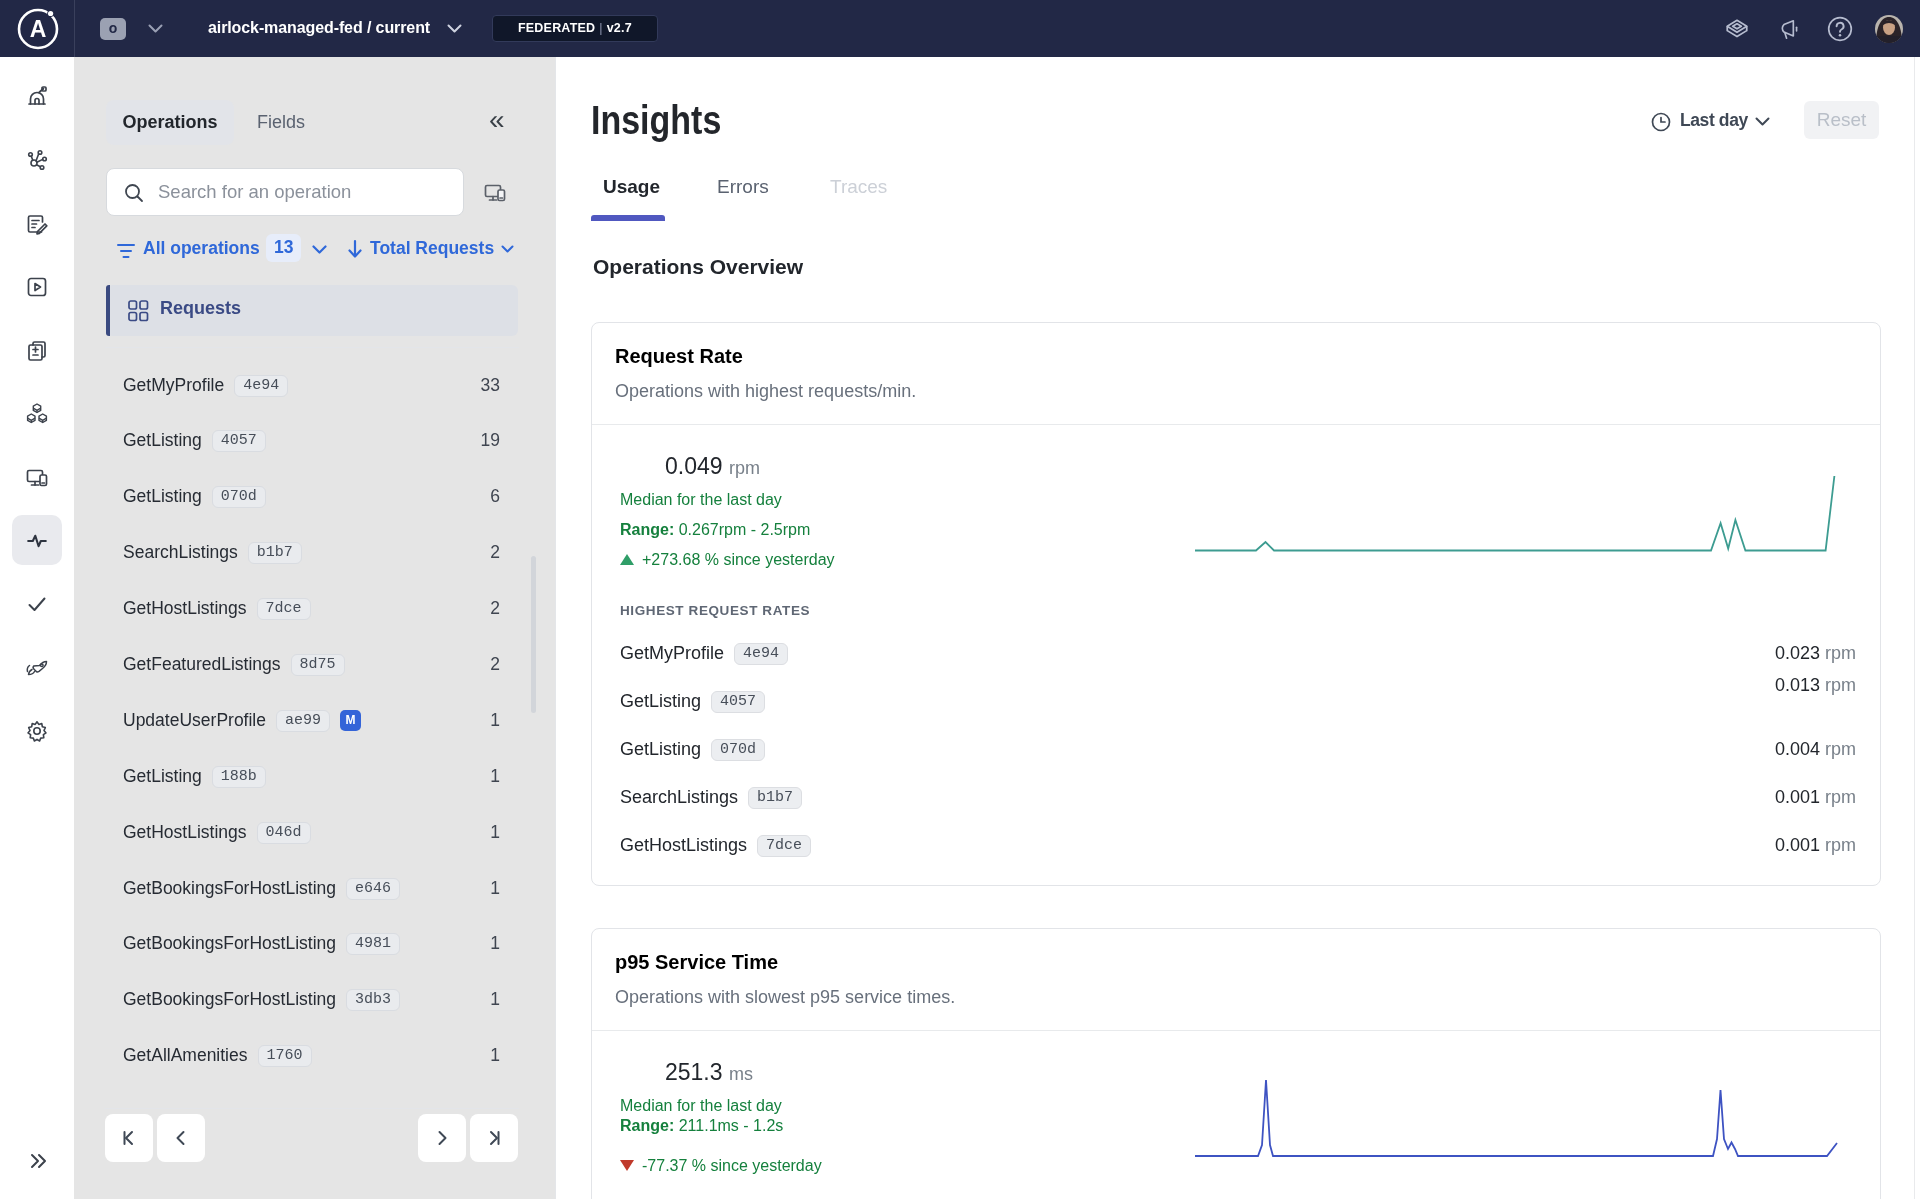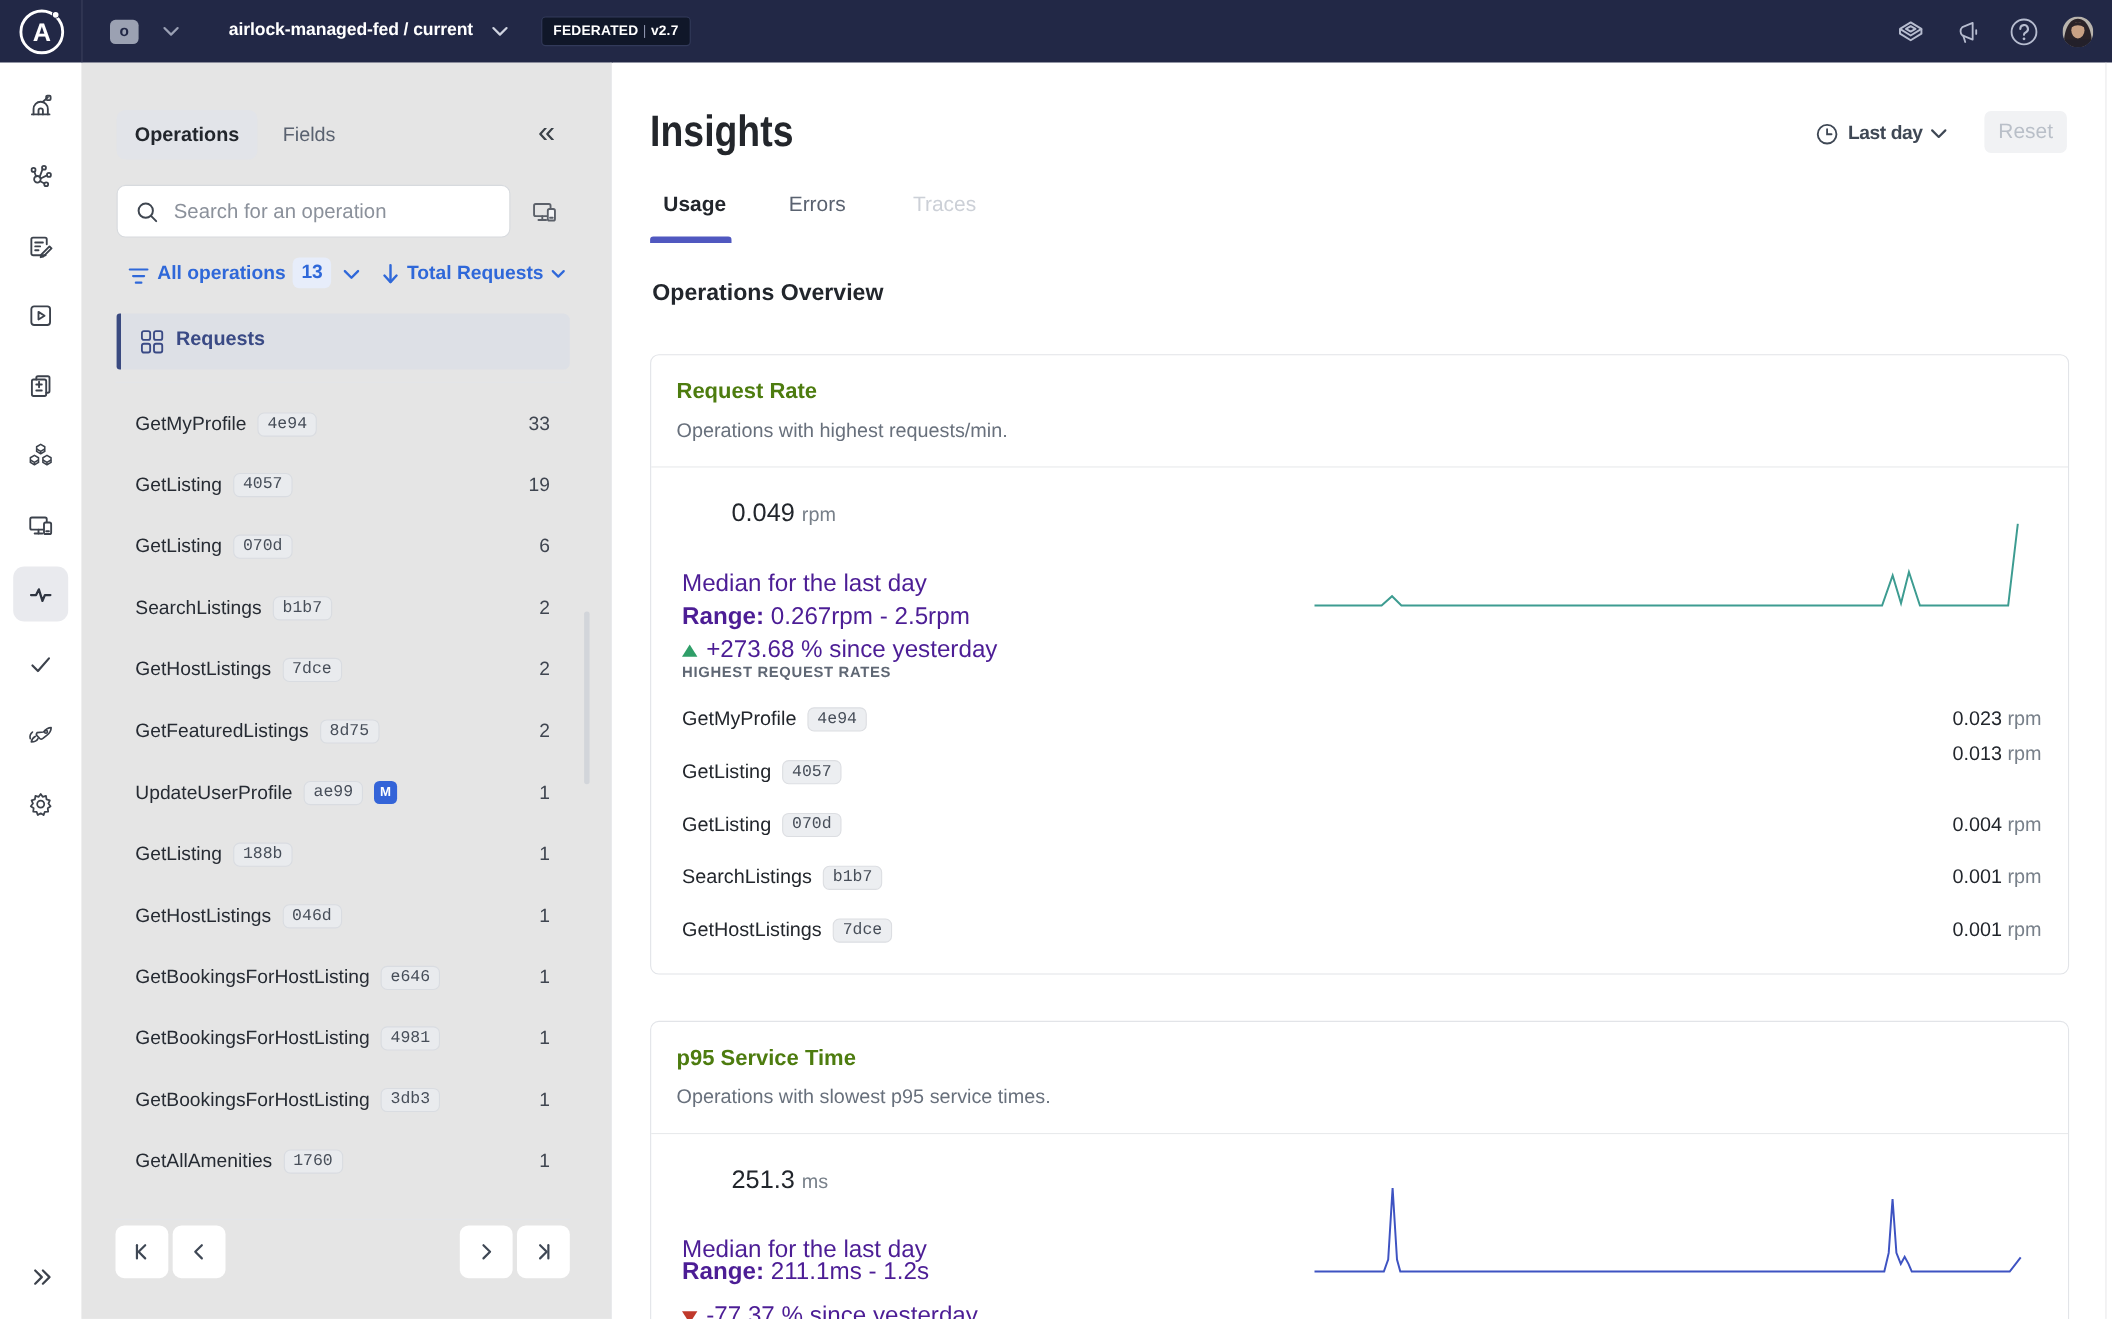--- a/index.html
+++ b/index.html
@@ -3,21 +3,21 @@
 <meta charset="utf-8">
 <style>
   * { margin:0; padding:0; box-sizing:border-box; }
   html,body { width:1920px; height:1199px; overflow:hidden; font-family:"Liberation Sans", sans-serif; background:#fff; }
   .abs { position:absolute; }
   
   #topbar { position:absolute; left:0; top:0; width:1920px; height:57px; background:#222846; }
   #topbar .sep { position:absolute; left:74px; top:0; width:1px; height:57px; background:#3a405c; }
   #orgbadge { position:absolute; left:100px; top:18px; width:26px; height:22px; background:#9ba1b2; border-radius:5px; color:#222846; font-weight:bold; font-size:14px; text-align:center; line-height:21px; }
   #gtitle { position:absolute; left:208px; top:19px; color:#fff; font-weight:bold; font-size:16px; letter-spacing:-.1px; }
-  #fedbadge { position:absolute; left:492px; top:15px; height:27px; background:#101729; border:1px solid #323a5a; border-radius:4px; color:#fff; font-weight:bold; font-size:12.5px; line-height:25px; padding:0 10px; letter-spacing:.2px; }
+  #fedbadge { position:absolute; left:492px; top:15px; height:27px; background:#101729; border:1px solid #323a5a; border-radius:4px; color:#fff; font-weight:bold; font-size:12.5px; line-height:25px; padding:0 25px; letter-spacing:.2px; }
   #fedbadge .pipe { color:#8c93ad; font-weight:normal; padding:0 4px; }
   
   #rail { position:absolute; left:0; top:57px; width:74px; height:1142px; background:#ffffff; }
   .railic { position:absolute; left:25px; width:24px; height:24px; }
   #railactive { position:absolute; left:12px; top:458px; width:50px; height:50px; background:#e9eaee; border-radius:10px; }
   
   #panel { position:absolute; left:74px; top:57px; width:482px; height:1142px; background:#e5e5e5; border-right:1px solid #e4e6e9; }
   #tabpill { position:absolute; left:32px; top:43px; width:128px; height:45px; background:#e2e4e9; border-radius:8px; color:#22262c; font-weight:bold; font-size:18px; text-align:center; line-height:45px; }
   #fieldstab { position:absolute; left:183px; top:43px; height:45px; color:#5a6270; font-size:18px; line-height:45px; }
   #collapse { position:absolute; left:415px; top:45px; color:#3a4148; font-size:28px; line-height:36px; }
@@ -45,26 +45,26 @@
   #insights { position:absolute; left:34px; top:41px; font-size:40px; font-weight:bold; color:#23262b; transform:scaleX(.85); transform-origin:left center; }
   #lastday { position:absolute; left:1123px; top:53px; color:#3f4855; font-weight:bold; font-size:17.5px; letter-spacing:-.4px; }
   #resetbtn { position:absolute; left:1247px; top:44px; width:75px; height:38px; background:#f1f2f4; border-radius:6px; color:#b9bfc8; font-size:19px; text-align:center; line-height:38px; }
   .tab { position:absolute; top:119px; font-size:19px; }
   #tabusage { left:46px; color:#22262c; font-weight:bold; }
   #taberrors { left:160px; color:#5a6270; }
   #tabtraces { left:273px; color:#ccd0d7; }
   #tabline { position:absolute; left:34px; top:158px; width:74px; height:6px; background:#5058c0; border-radius:3px 3px 0 0; }
   #opover { position:absolute; left:36px; top:198px; font-size:21px; font-weight:bold; color:#22262c; }
   .card { position:absolute; left:34px; width:1290px; background:#fff; border:1px solid #e2e4e8; border-radius:8px; }
-  .card .ctitle { position:absolute; left:23px; top:22px; font-size:20px; font-weight:bold; color:#4d7c0f; }
+  .card .ctitle { position:absolute; left:23px; top:22px; font-size:20px; font-weight:bold; color:#000000; }
   .card .csub { position:absolute; left:23px; top:58px; font-size:18px; color:#68707c; }
   .card .cdiv { position:absolute; left:0; top:101px; width:100%; height:1px; background:#e8eaec; }
   .metric { position:absolute; left:28px; font-size:23px; color:#22262c;margin-left:45px; }
   .metric span { font-size:18px; color:#78808a; }
-  .mline { position:absolute; left:28px; font-size:22px; color:#4c1d95;margin-top:26px; }
+  .mline { position:absolute; left:28px; font-size:16px; color:#15803d; }
   .sechead { position:absolute; left:28px; font-size:13.5px; font-weight:bold; color:#5f6774; letter-spacing:.6px; }
   .crow { position:absolute; left:28px; font-size:18px; color:#22262c; white-space:nowrap; }
   .crow .code { display:inline-block; font-family:"Liberation Mono", monospace; font-size:15px; color:#474e59; background:#eceef1; border:1px solid #dcdee2; border-radius:6px; padding:1px 8px 2px; margin-left:10px; position:relative; top:-2px; }
   .cval { position:absolute; right:24px; font-size:18px; color:#22262c; }
   .cval span { color:#78808a; }
   .tri-up { display:inline-block; width:0; height:0; border-left:7px solid transparent; border-right:7px solid transparent; border-bottom:11px solid #2f9e68; margin-right:8px; }
   .tri-dn { display:inline-block; width:0; height:0; border-left:7px solid transparent; border-right:7px solid transparent; border-top:11px solid #c0392b; margin-right:8px; }
 </style>
 </head>
 <body>

